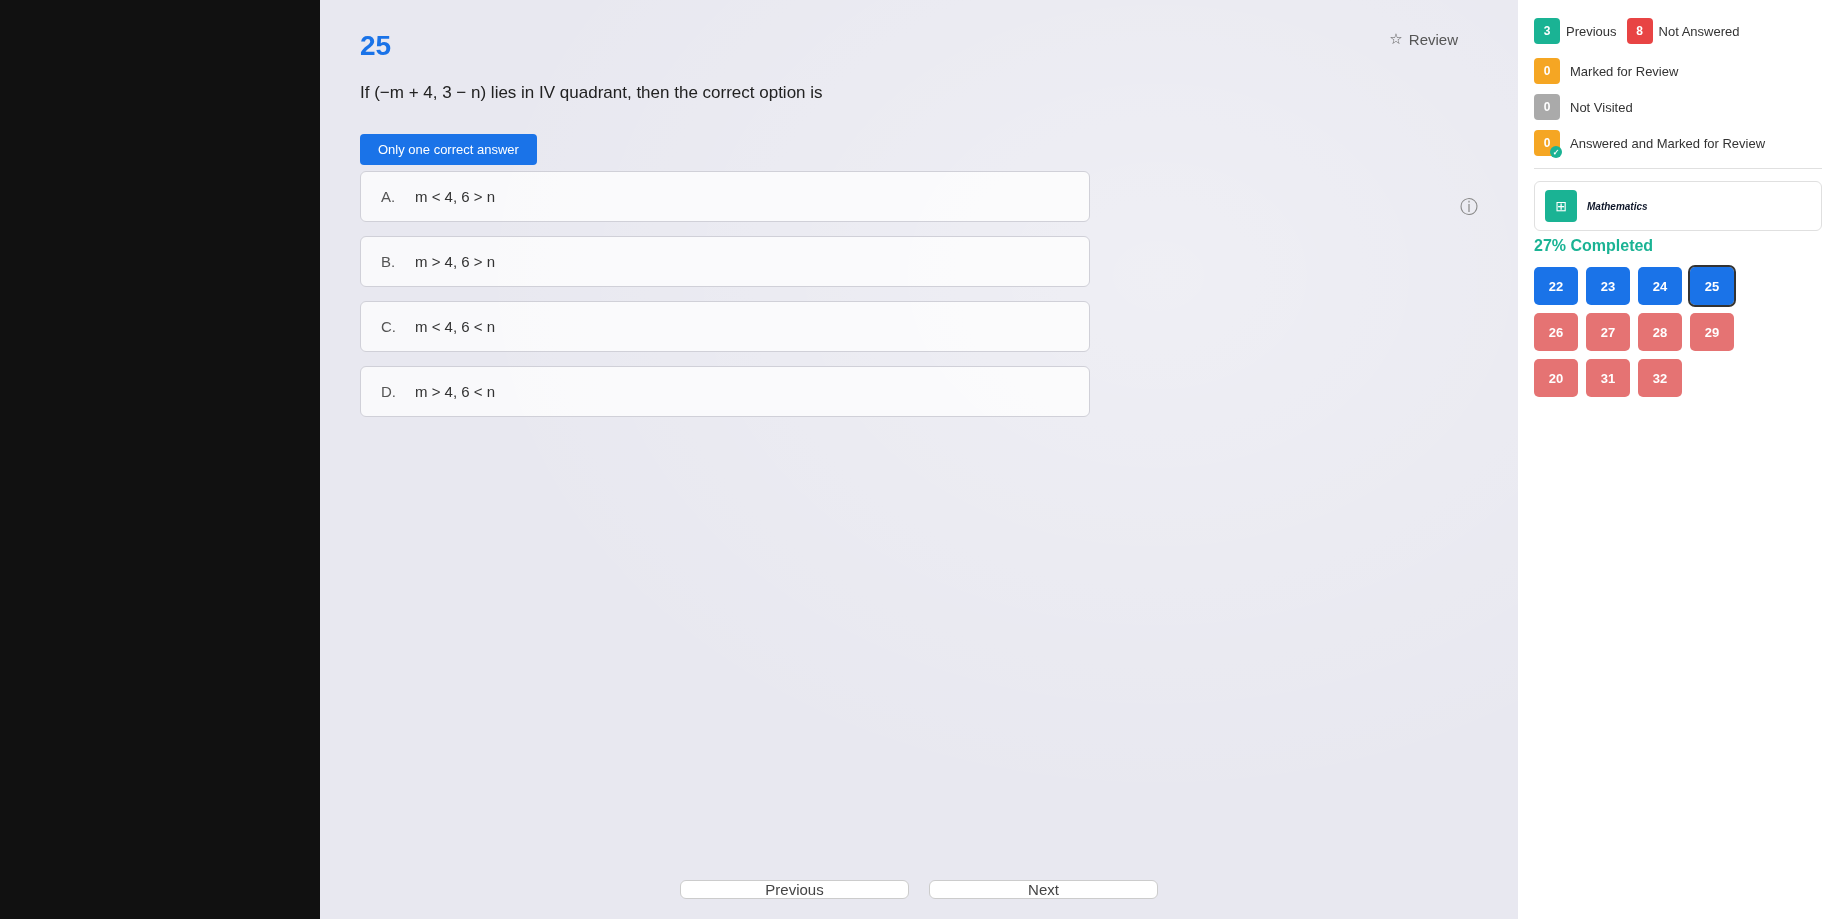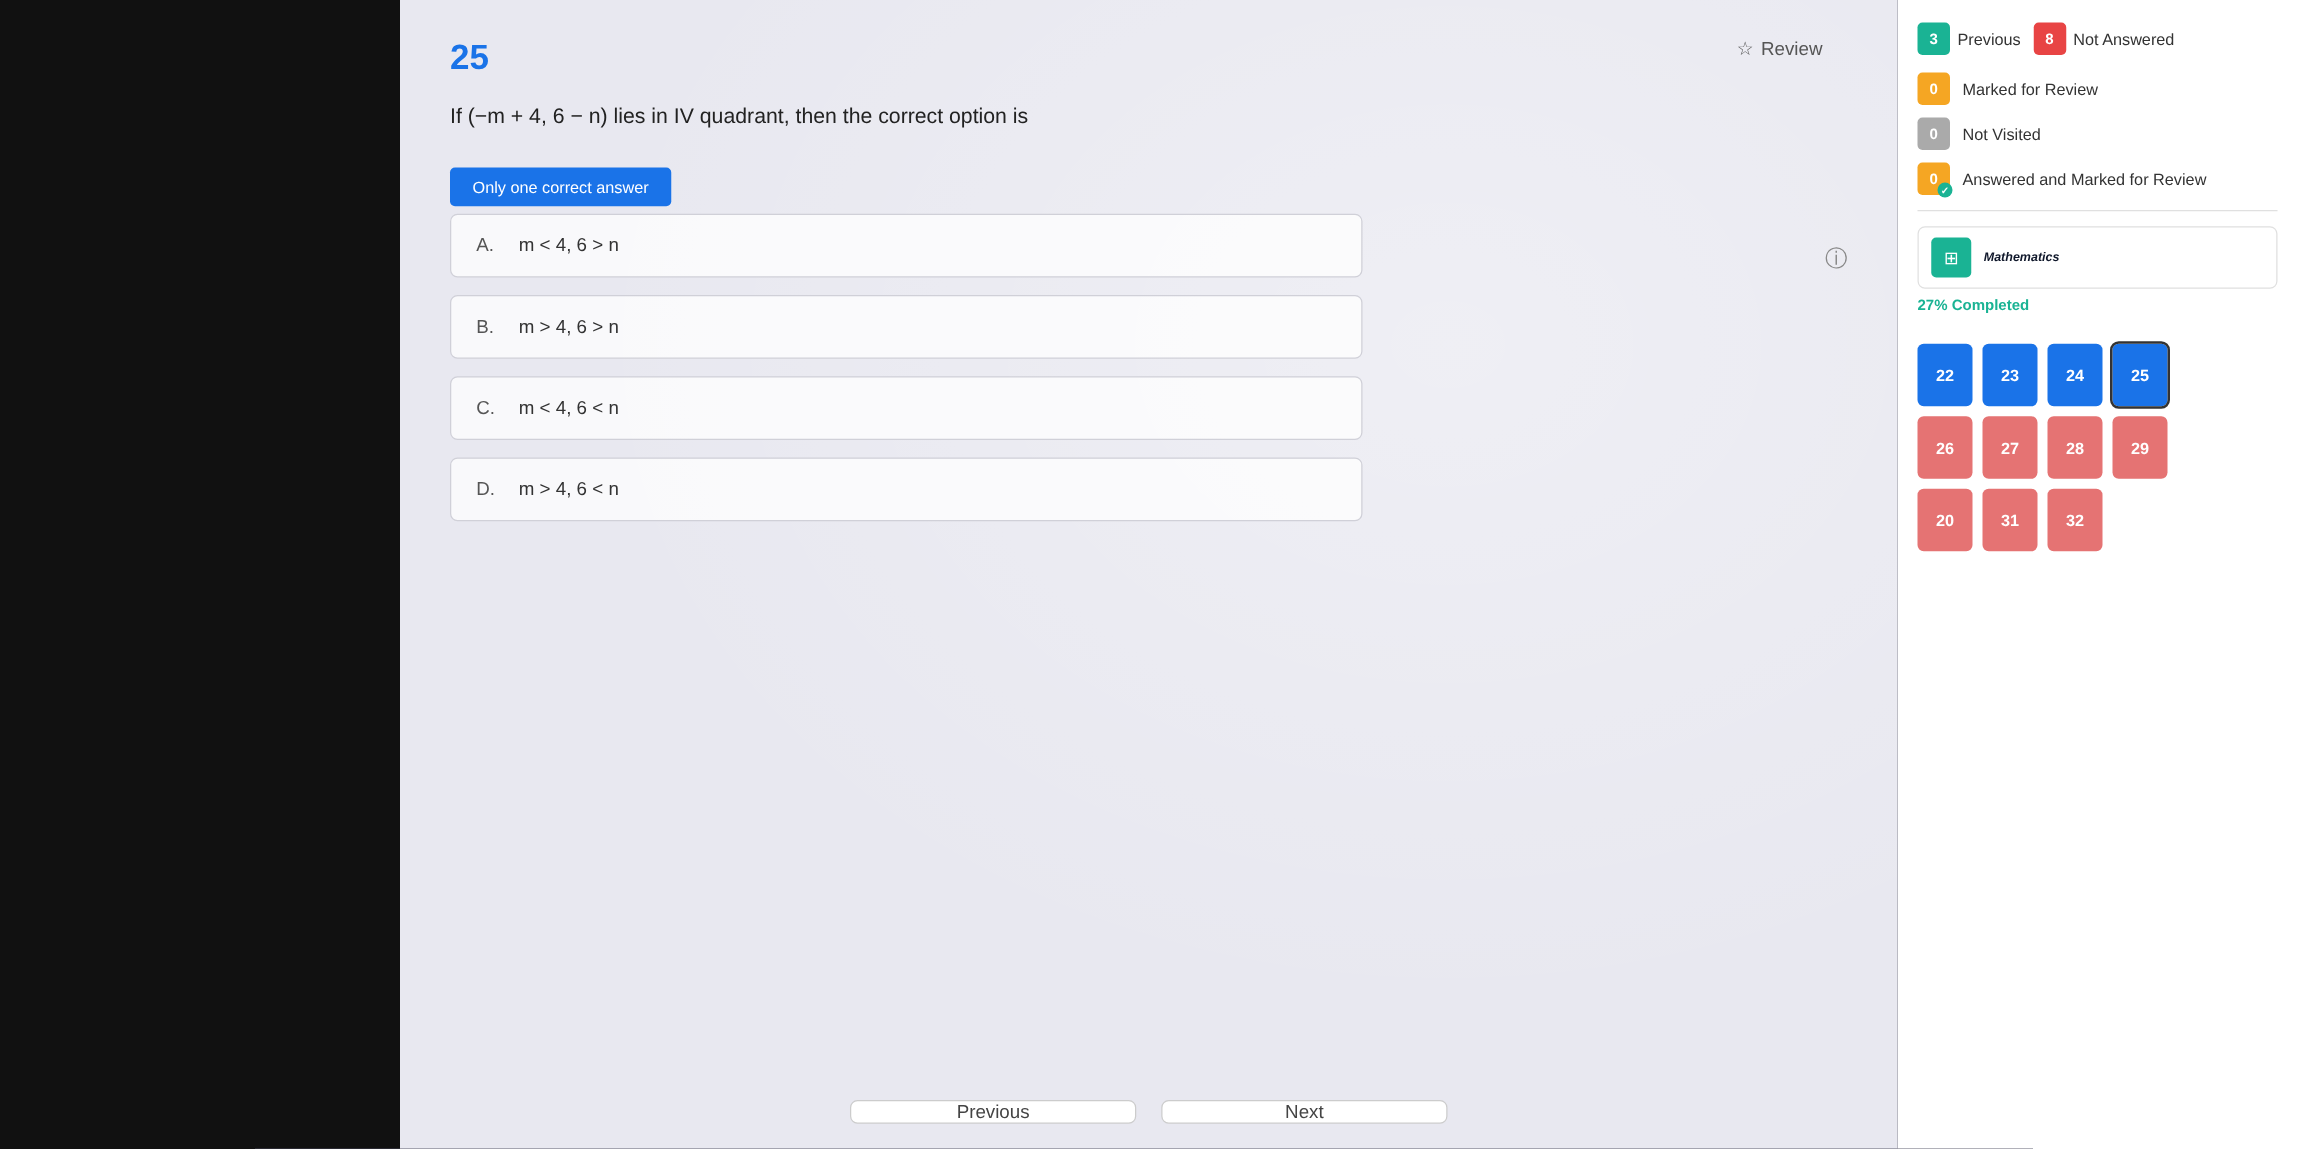--- a/index.html
+++ b/index.html
@@ -212,36 +212,36 @@
     }
 
     .subject-name {
       font-size: 10px;
       font-weight: 600;
       color: #0f172a;
       font-style: italic;
     }
 
     .progress-text {
-      font-size: 12px;
+      font-size: 16px;
       color: #1ab394;
       font-weight: 600;
-      margin-bottom: 24px;
+      margin-bottom: 12px;
     }
 
     .question-grid {
       display: grid;
       grid-template-columns: repeat(4, 44px);
       gap: 8px;
       margin-bottom: 10px;
     }
 
     .q-btn {
       width: 44px;
-      height: 50px;
+      height: 38px;
       border-radius: 5px;
       border: none;
       color: white;
       font-size: 13px;
       font-weight: 600;
       cursor: pointer;
       display: flex;
       align-items: center;
       justify-content: center;
     }
@@ -262,21 +262,21 @@
 
 <div class="main-content">
 
   <div class="question-number">25</div>
 
   <button class="review-btn">
     <span>☆</span>
     <span>Review</span>
   </button>
 
-  <div class="question-text">If (−m + 4, 6 − n) lies in IV quadrant, then the correct option is</div>
+  <div class="question-text">If (−m + 4, 3 − n) lies in IV quadrant, then the correct option is</div>
 
   <button class="answer-type-btn">Only one correct answer</button>
 
   <span class="info-icon">ⓘ</span>
 
   <div class="options-list">
     <div class="option-item">
       <span class="option-label">A.</span>
       <span>m &lt; 4, 6 &gt; n</span>
     </div>

